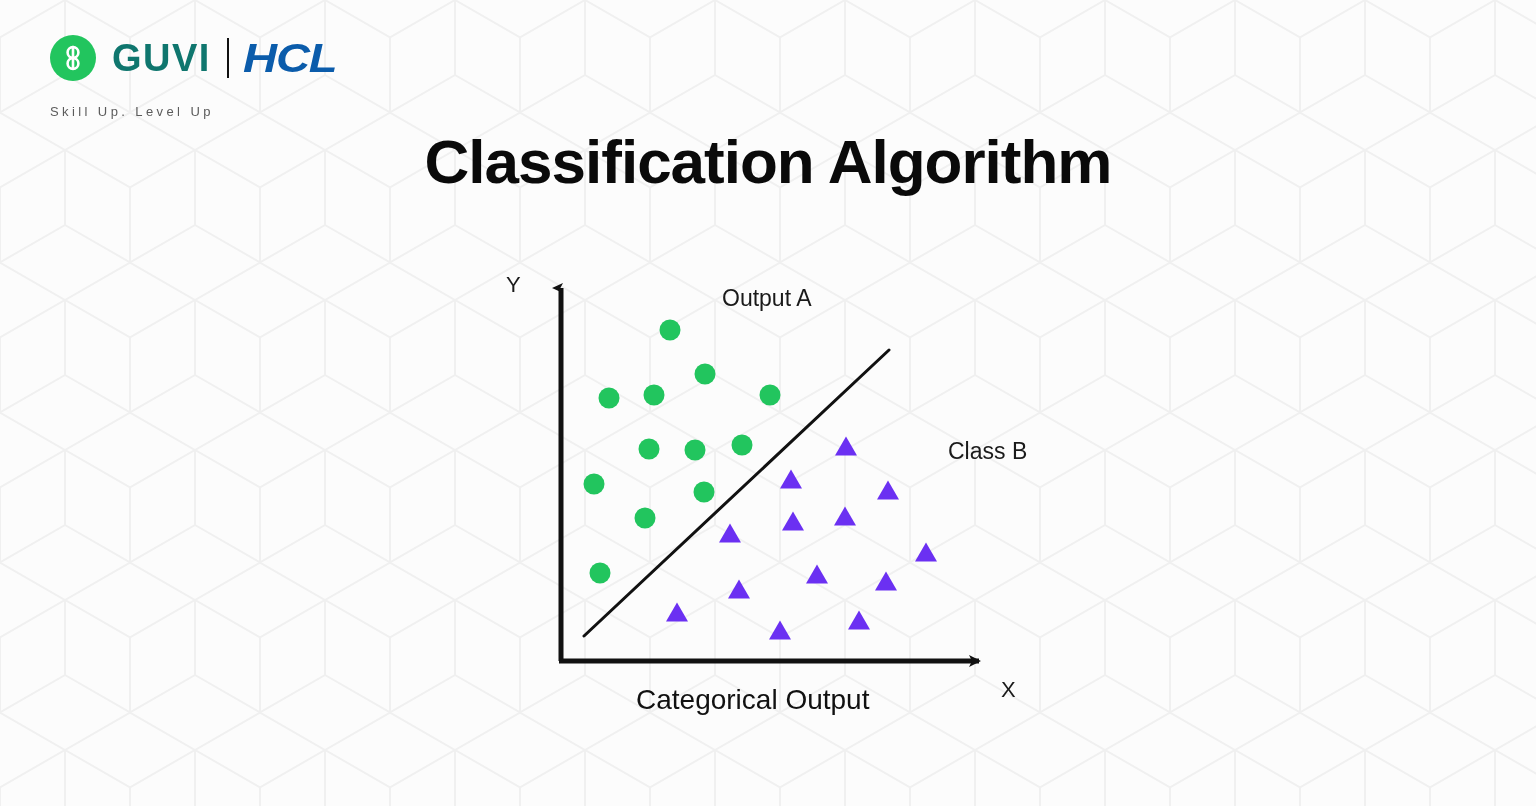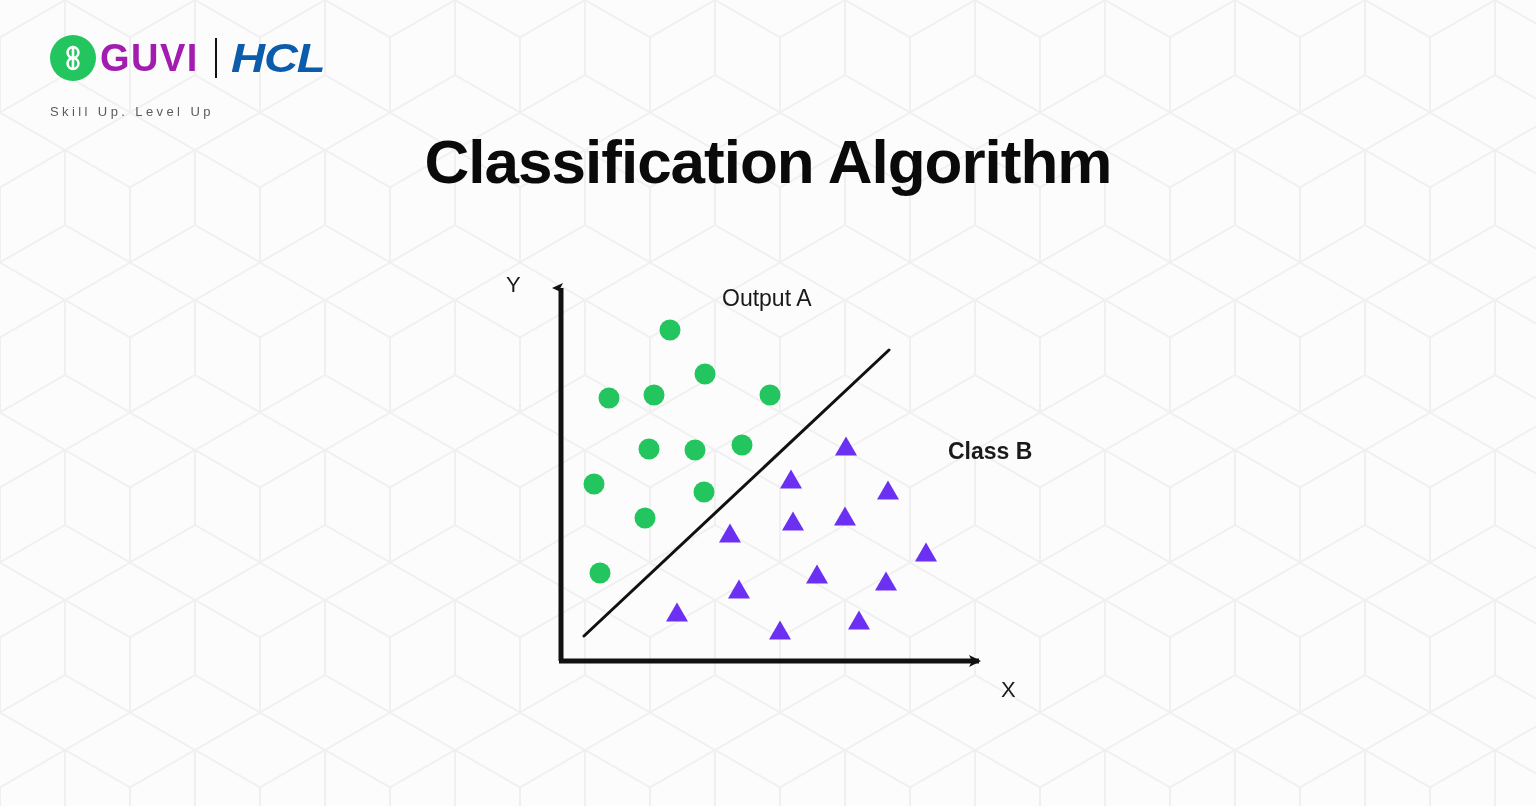--- a/index.html
+++ b/index.html
@@ -38,22 +38,22 @@
     width:46px; height:46px;
     border-radius:50%;
     background:#22C55E;
     display:flex; align-items:center; justify-content:center;
     flex:0 0 auto;
   }
   #guvi-word {
     font-size:38px;
     font-weight:bold;
     letter-spacing:1.5px;
-    color:#a21caf;
-    margin-left:4px;
+    color:#0f766e;
+    margin-left:16px;
     line-height:1;
   }
   #logo-divider {
     width:2px; height:40px;
     background:#111111;
     margin:0 14px 0 16px;
   }
   #hcl-word {
     font-size:40px;
     font-weight:bold;
@@ -92,21 +92,21 @@
     z-index:4;
   }
   .chart-label {
     position:absolute;
     font-size:23px;
     color:#1a1a1a;
     white-space:nowrap;
     z-index:6;
   }
   #label-class-a { left:722px; top:285px; }
-  #label-class-b { left:948px; top:438px;font-weight:bold; }
+  #label-class-b { left:948px; top:438px; }
   #label-axis-y  { left:506px; top:272px; font-size:22px; }
   #label-axis-x  { left:1001px; top:677px; font-size:22px; }
   #label-xcaption {
     left:636px; top:684px;
     font-size:28px;
     color:#111111;
   }
 </style>
 </head>
 <body>
@@ -191,15 +191,16 @@
           <polygon points="677,602.54 666,621.46 688,621.46" fill="#6B30F2"></polygon>
           <polygon points="859,610.54 848,629.46 870,629.46" fill="#6B30F2"></polygon>
           <polygon points="780,620.54 769,639.46 791,639.46" fill="#6B30F2"></polygon>
         </g>
     </svg>
 
     <span class="chart-label" id="label-axis-y">Y</span>
     <span class="chart-label" id="label-axis-x">X</span>
     <span class="chart-label" id="label-class-a">Output A</span>
     <span class="chart-label" id="label-class-b">Class B</span>
+    <span class="chart-label" id="label-xcaption">Categorical Output</span>
   </div>
 
 </div>
 
 </body></html>

